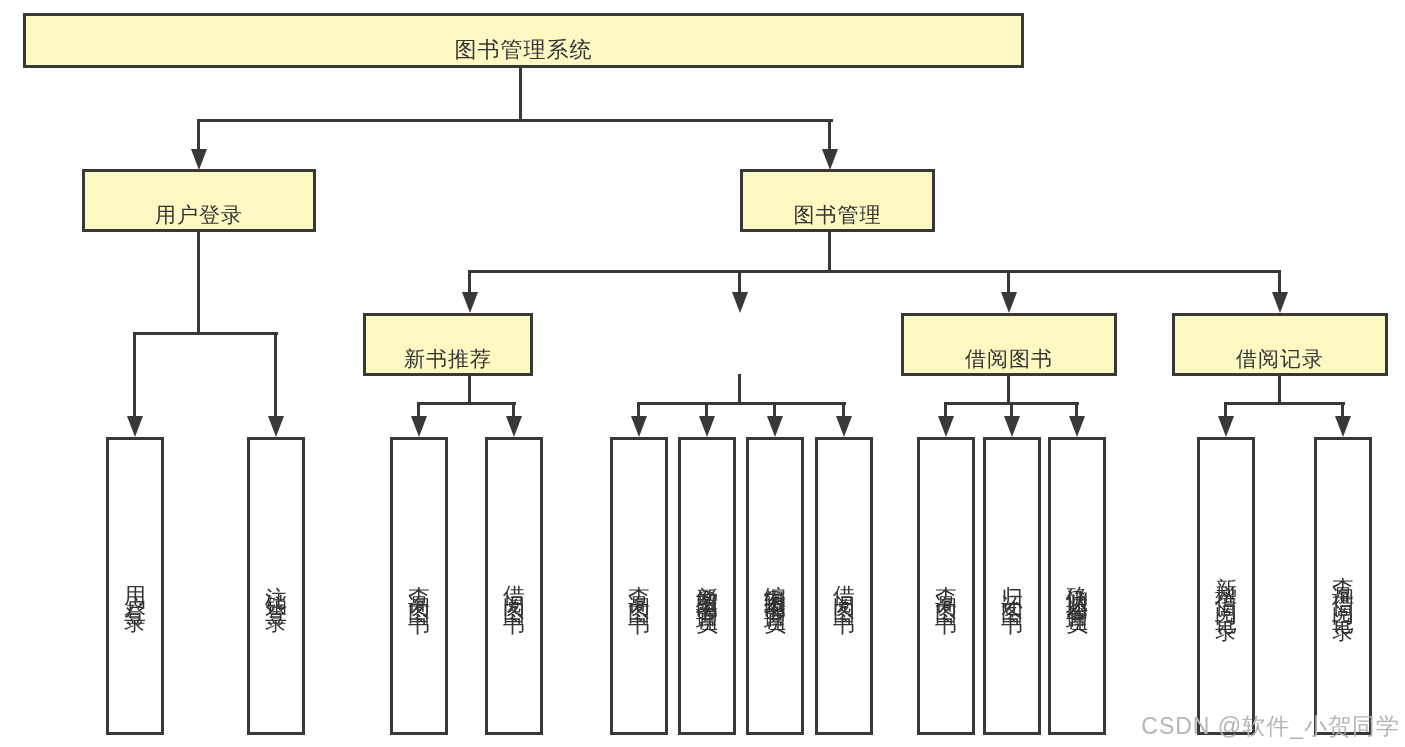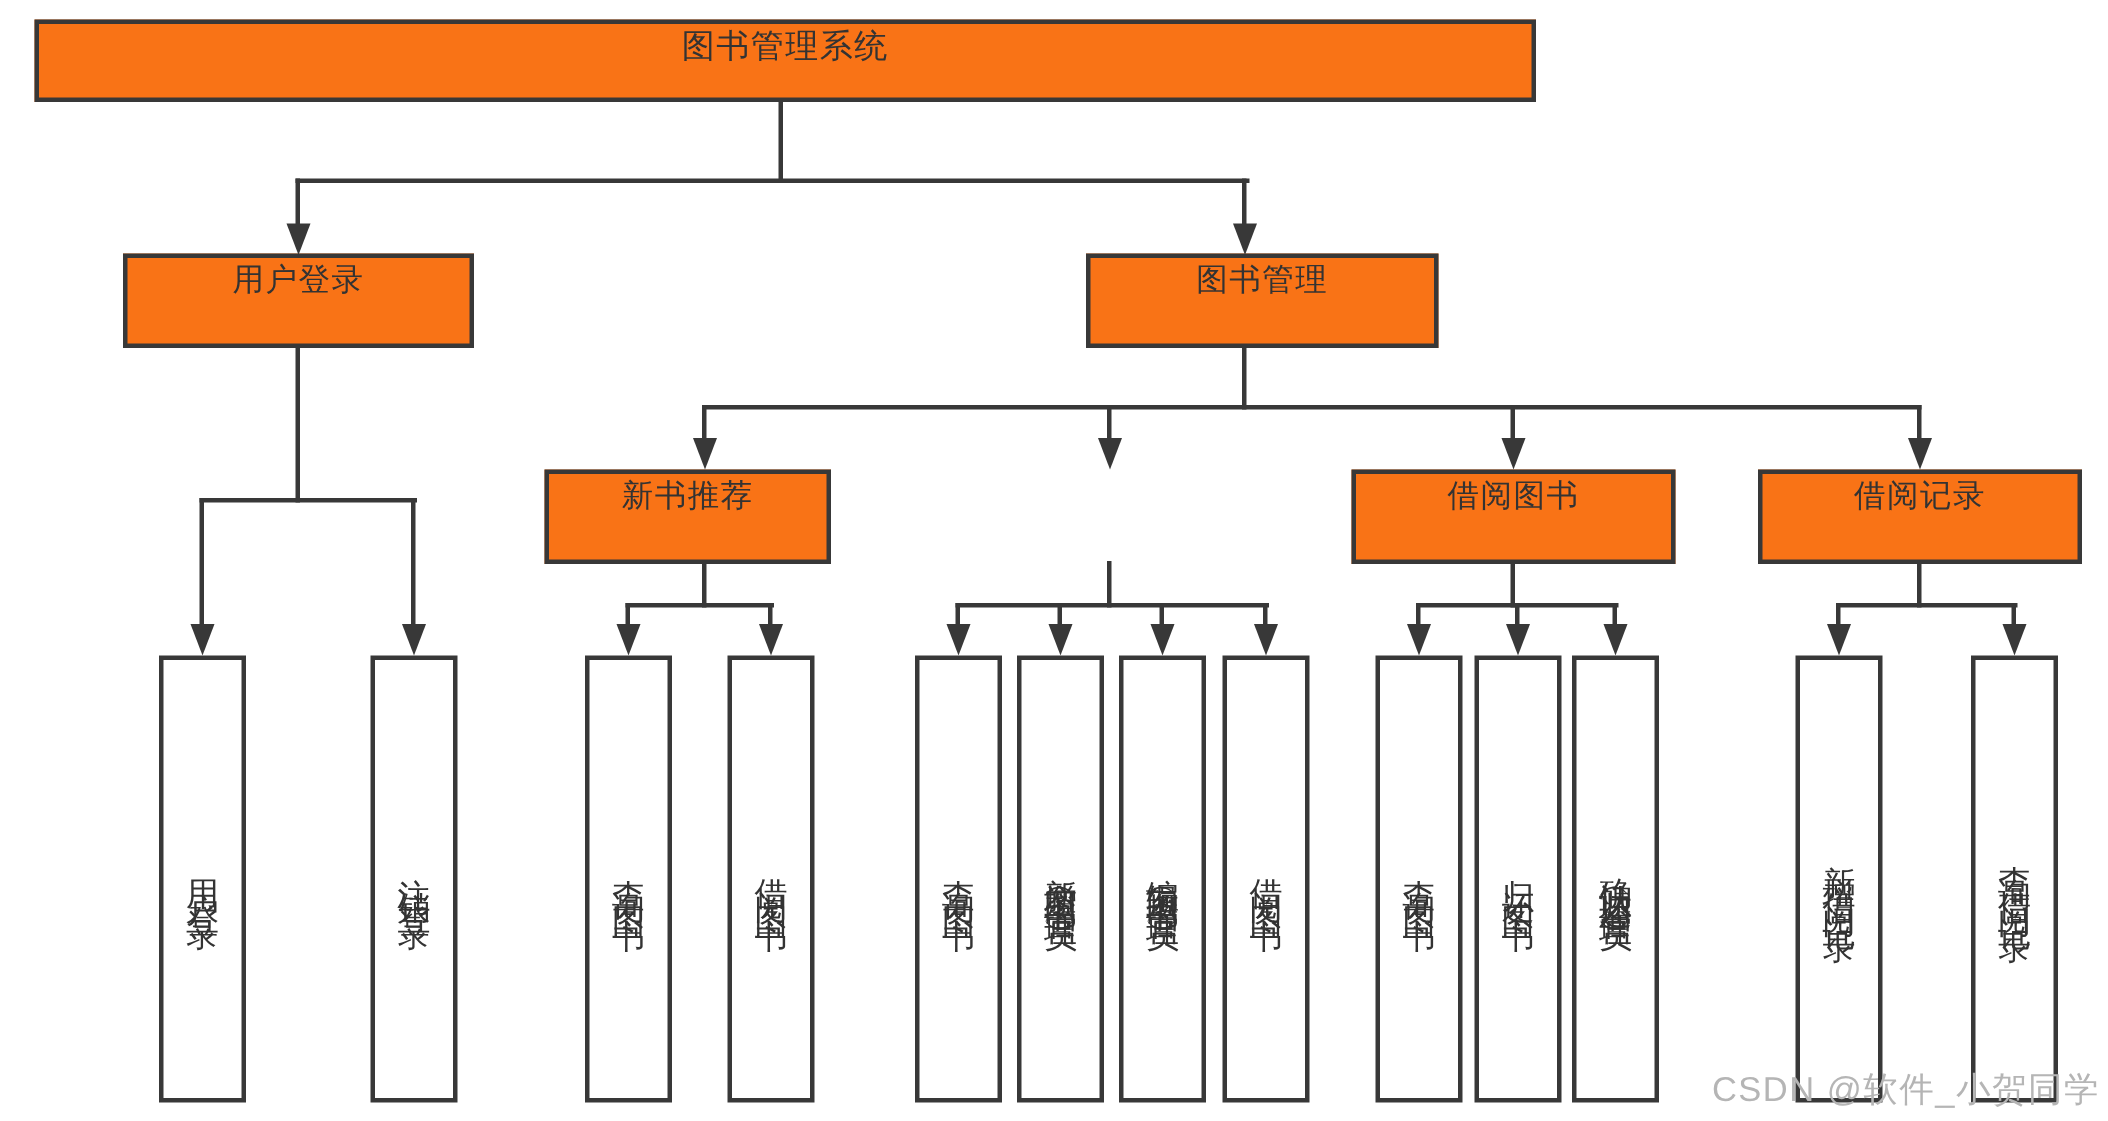--- a/index.html
+++ b/index.html
@@ -1,22 +1,22 @@
 <!DOCTYPE html>
 <html><head>
 <meta charset="utf-8">
 <style>
   html,body { margin:0; padding:0; background:#fff; }
   .stage {
     position:relative; width:1405px; height:747px; background:#ffffff;
     font-family:"Liberation Sans", sans-serif; color:#333333; overflow:hidden;
   }
   .node {
-    position:absolute; box-sizing:border-box; background:#f97316;
-    border:3px solid #383838; display:flex; align-items:flex-start; justify-content:center;
+    position:absolute; box-sizing:border-box; background:#fef9c3;
+    border:3px solid #383838; display:flex; align-items:flex-end; justify-content:center;
     font-size:21px; letter-spacing:1px; color:#333333;
   }
   .root  { left:23px;  top:13px;  width:1001px; height:55px; font-size:22px; }
   .l2    { top:169px;  height:63px; }
   .l3    { top:313px;  height:63px; }
   .leaf {
     position:absolute; box-sizing:border-box; top:437px; width:58px; height:298px;
     background:#ffffff; border:3px solid #383838;
     display:flex; align-items:center; justify-content:center;
   }
@@ -43,25 +43,25 @@
 
 <div class="stage">
 
   <div class="node root">
     <span>图书管理系统</span>
   </div>
 
   <div class="node l2" style="left:82px;width:234px">
     <span>用户登录</span>
   </div>
-  <div class="node l2" style="left:724px;width:235px">
+  <div class="node l2" style="left:740px;width:195px">
     <span>图书管理</span>
   </div>
 
-  <div class="node l3" style="left:363px;width:191px">
+  <div class="node l3" style="left:363px;width:170px">
     <span>新书推荐</span>
   </div>
   <div class="node l3" style="left:901px;width:216px">
     <span>借阅图书</span>
   </div>
   <div class="node l3" style="left:1172px;width:216px">
     <span>借阅记录</span>
   </div>
 
   <div class="leaf" style="left:106px">

